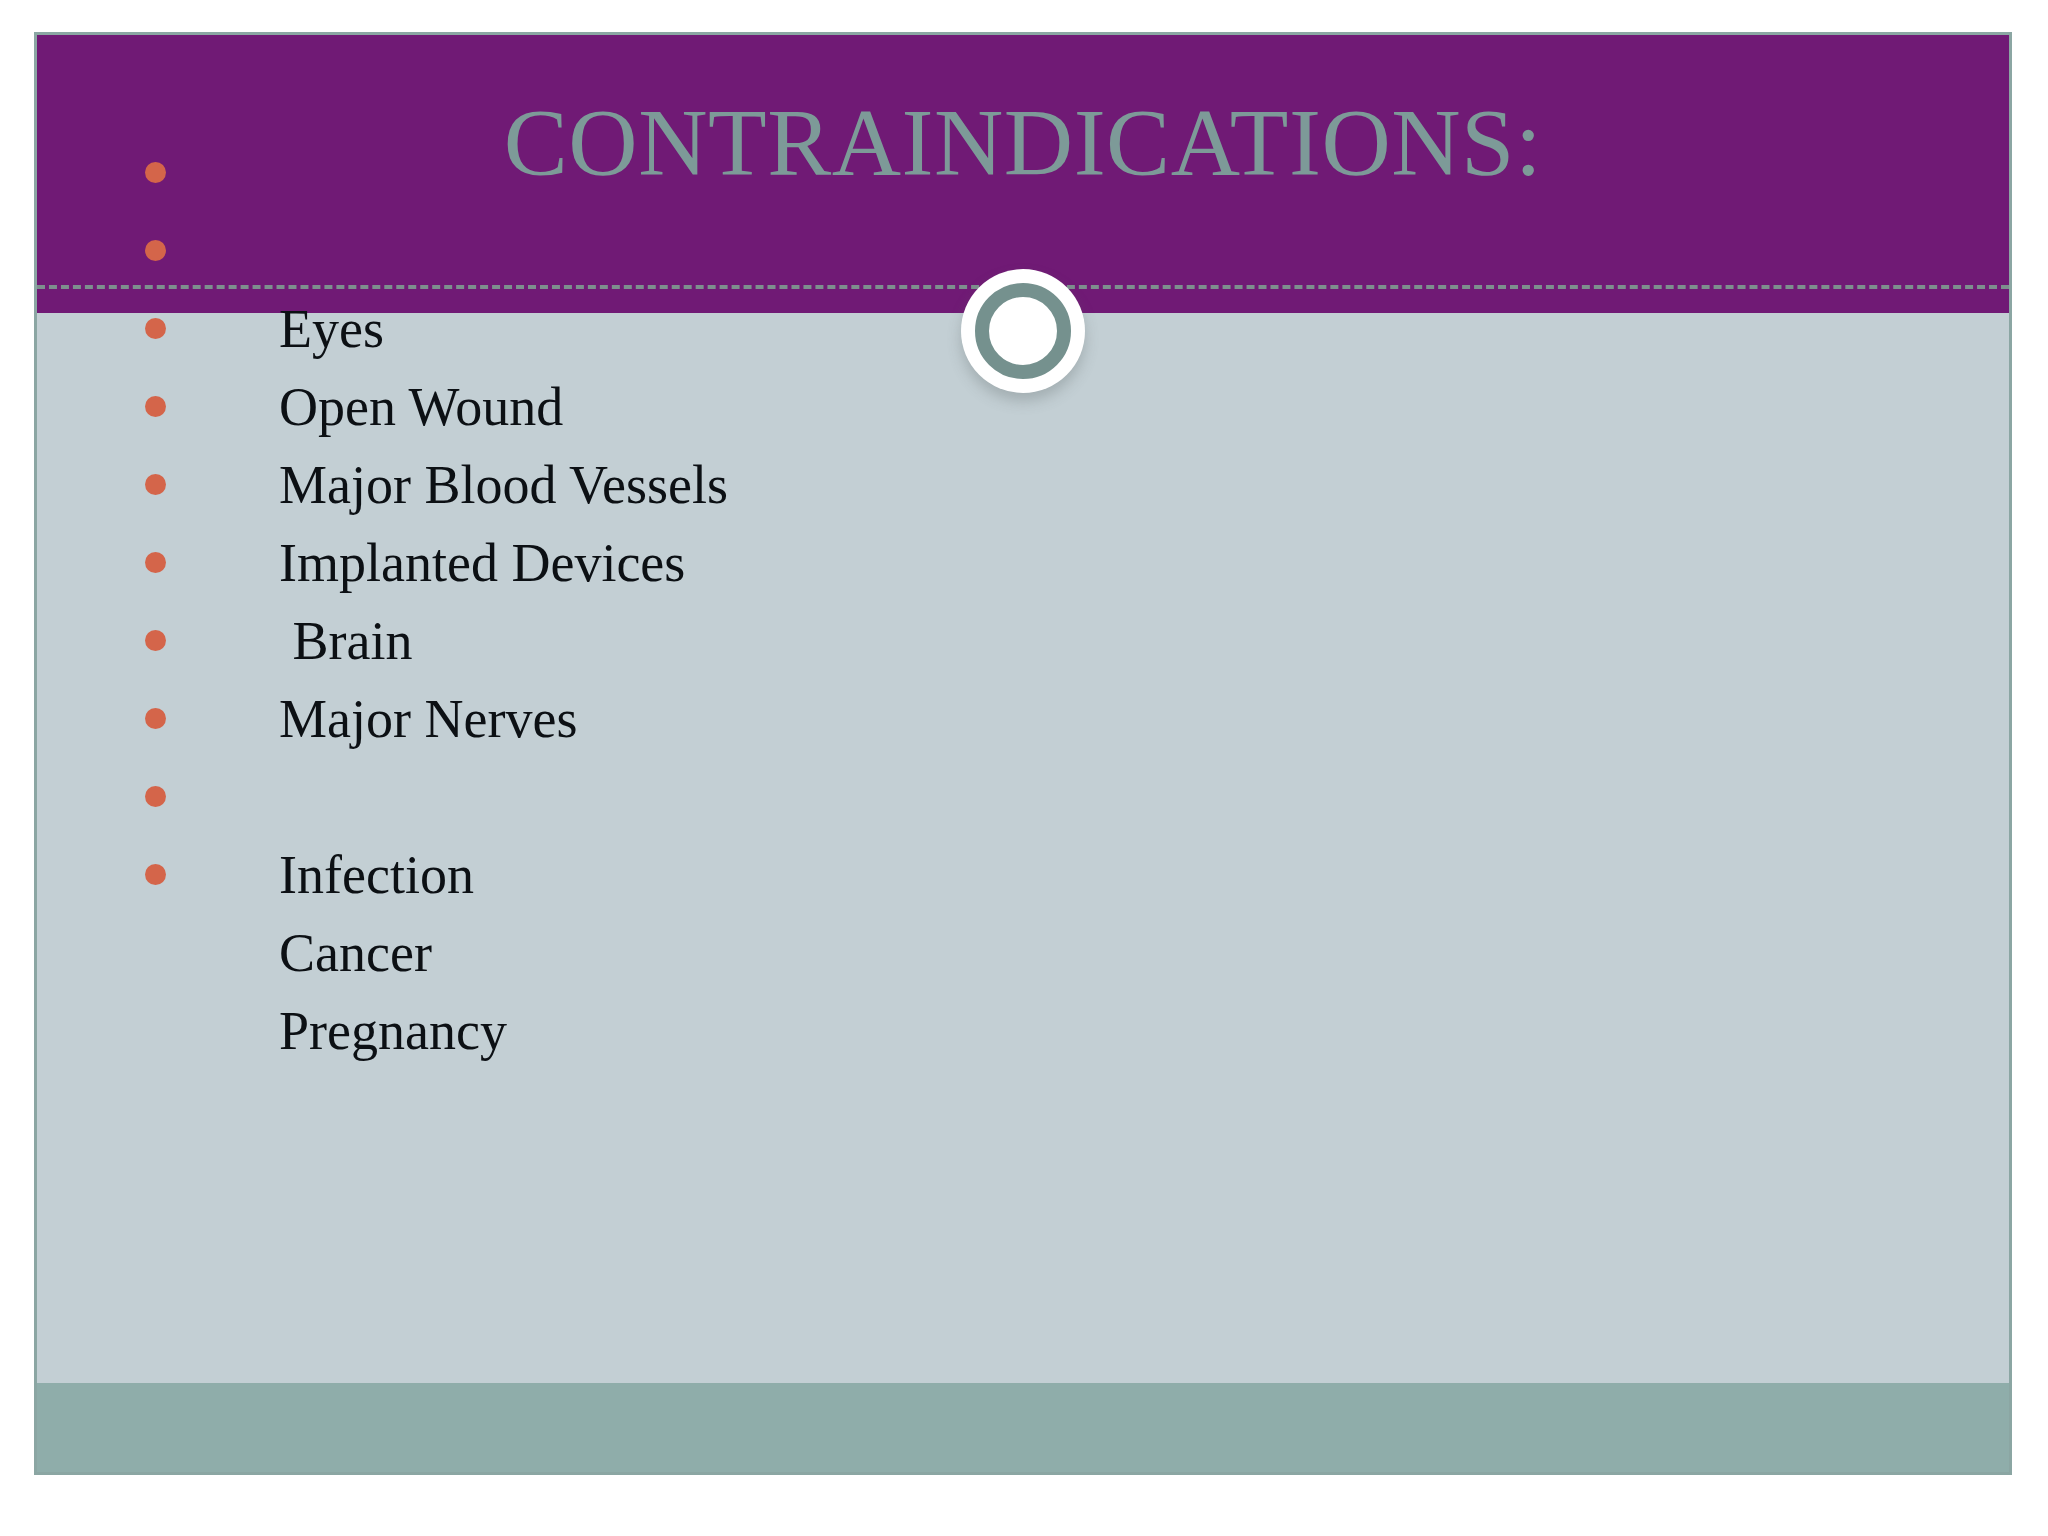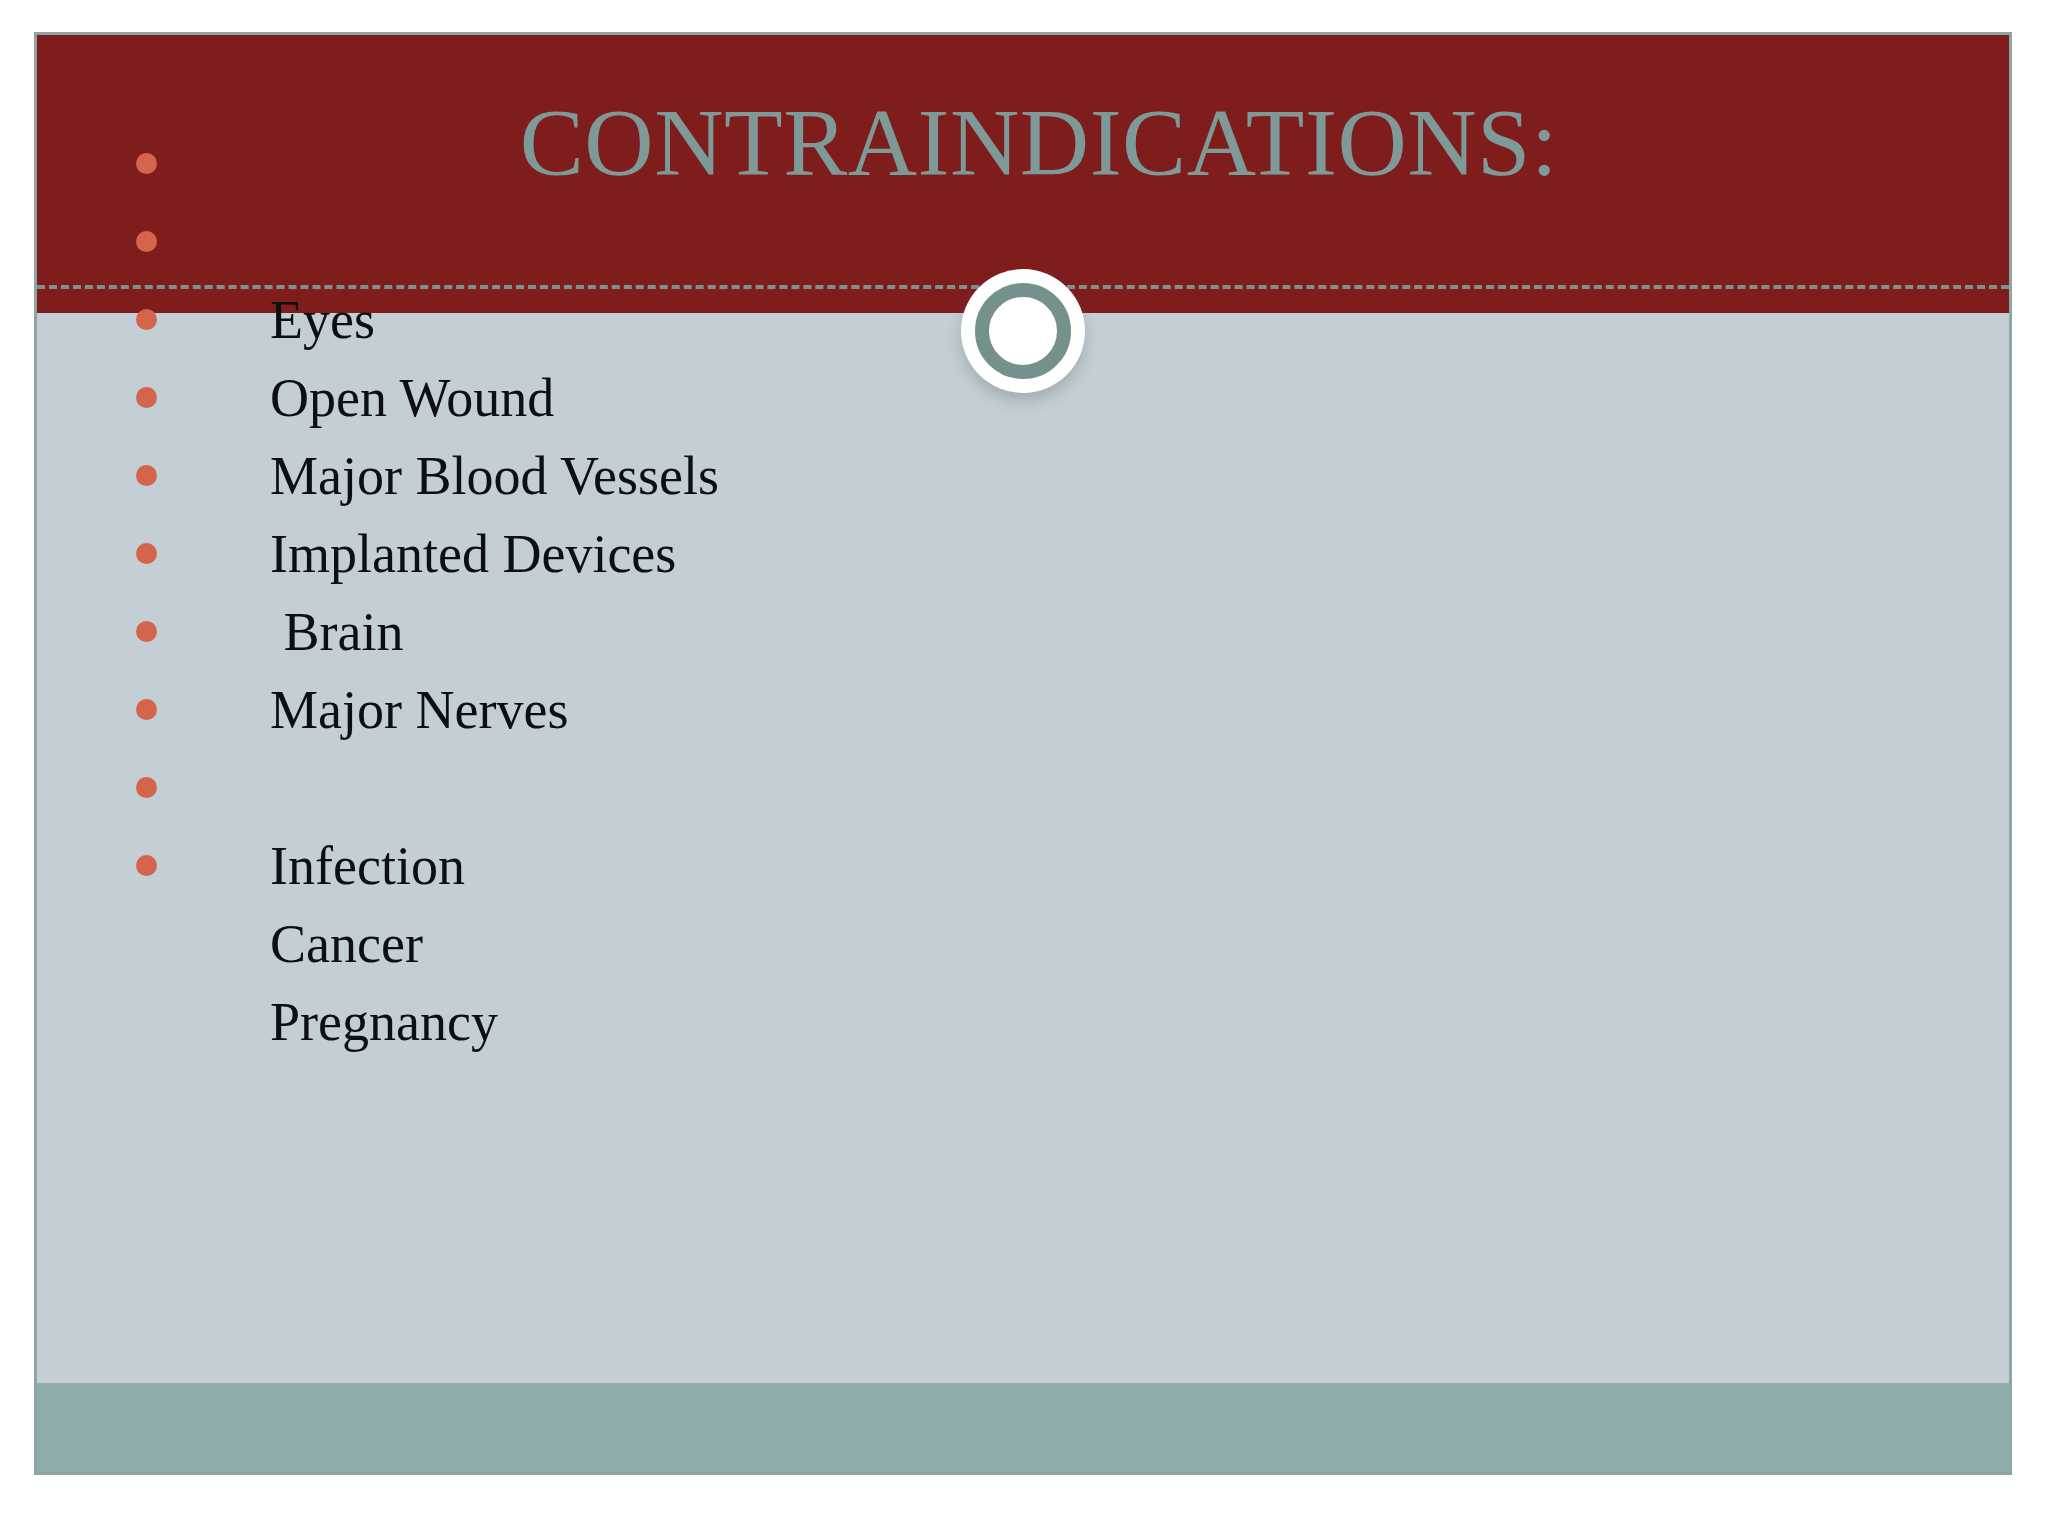--- a/index.html
+++ b/index.html
@@ -28,22 +28,21 @@
     overflow: hidden;
   }
 
   
   .slide-header {
     position: absolute;
     left: 0;
     top: 0;
     width: 100%;
     height: 278px;
-    background: #7f1d1d;
-    padding-left: 32px;
+    background: #701a75;
   }
 
   .slide-title {
     position: absolute;
     left: 0;
     right: 0;
     top: 60px;
     text-align: center;
     font-family: "Liberation Serif", "DejaVu Serif", serif;
     font-size: 96px;
@@ -110,21 +109,21 @@
     height: 89px;
     background: #8fadaa;
     z-index: 2;
   }
 
   
   .bullet-list {
     position: absolute;
     left: 62px;
     top: 86px;
-    margin: 4px;
+    margin: 13px;
     padding: 0;
     list-style: none;
     z-index: 4;
   }
   .bullet-item {
     position: relative;
     height: 78px;
     line-height: 78px;
     padding-left: 86px;
     font-family: "Liberation Serif", "DejaVu Serif", serif;

